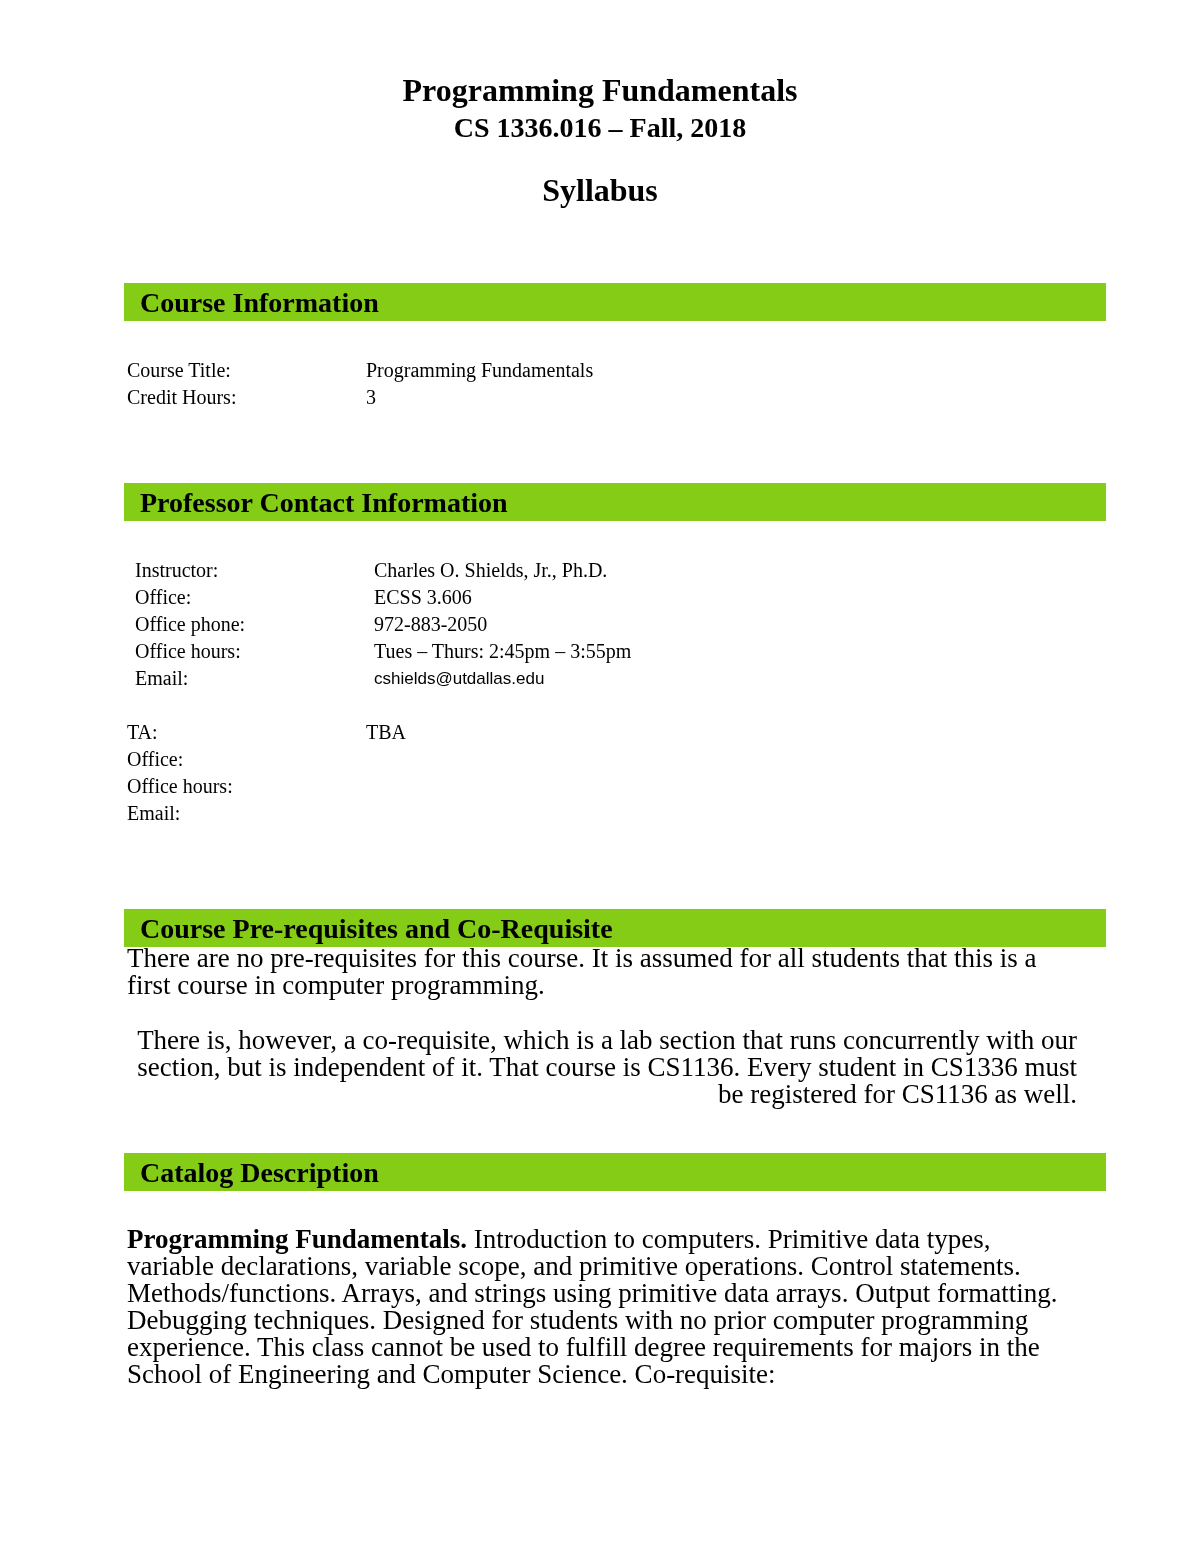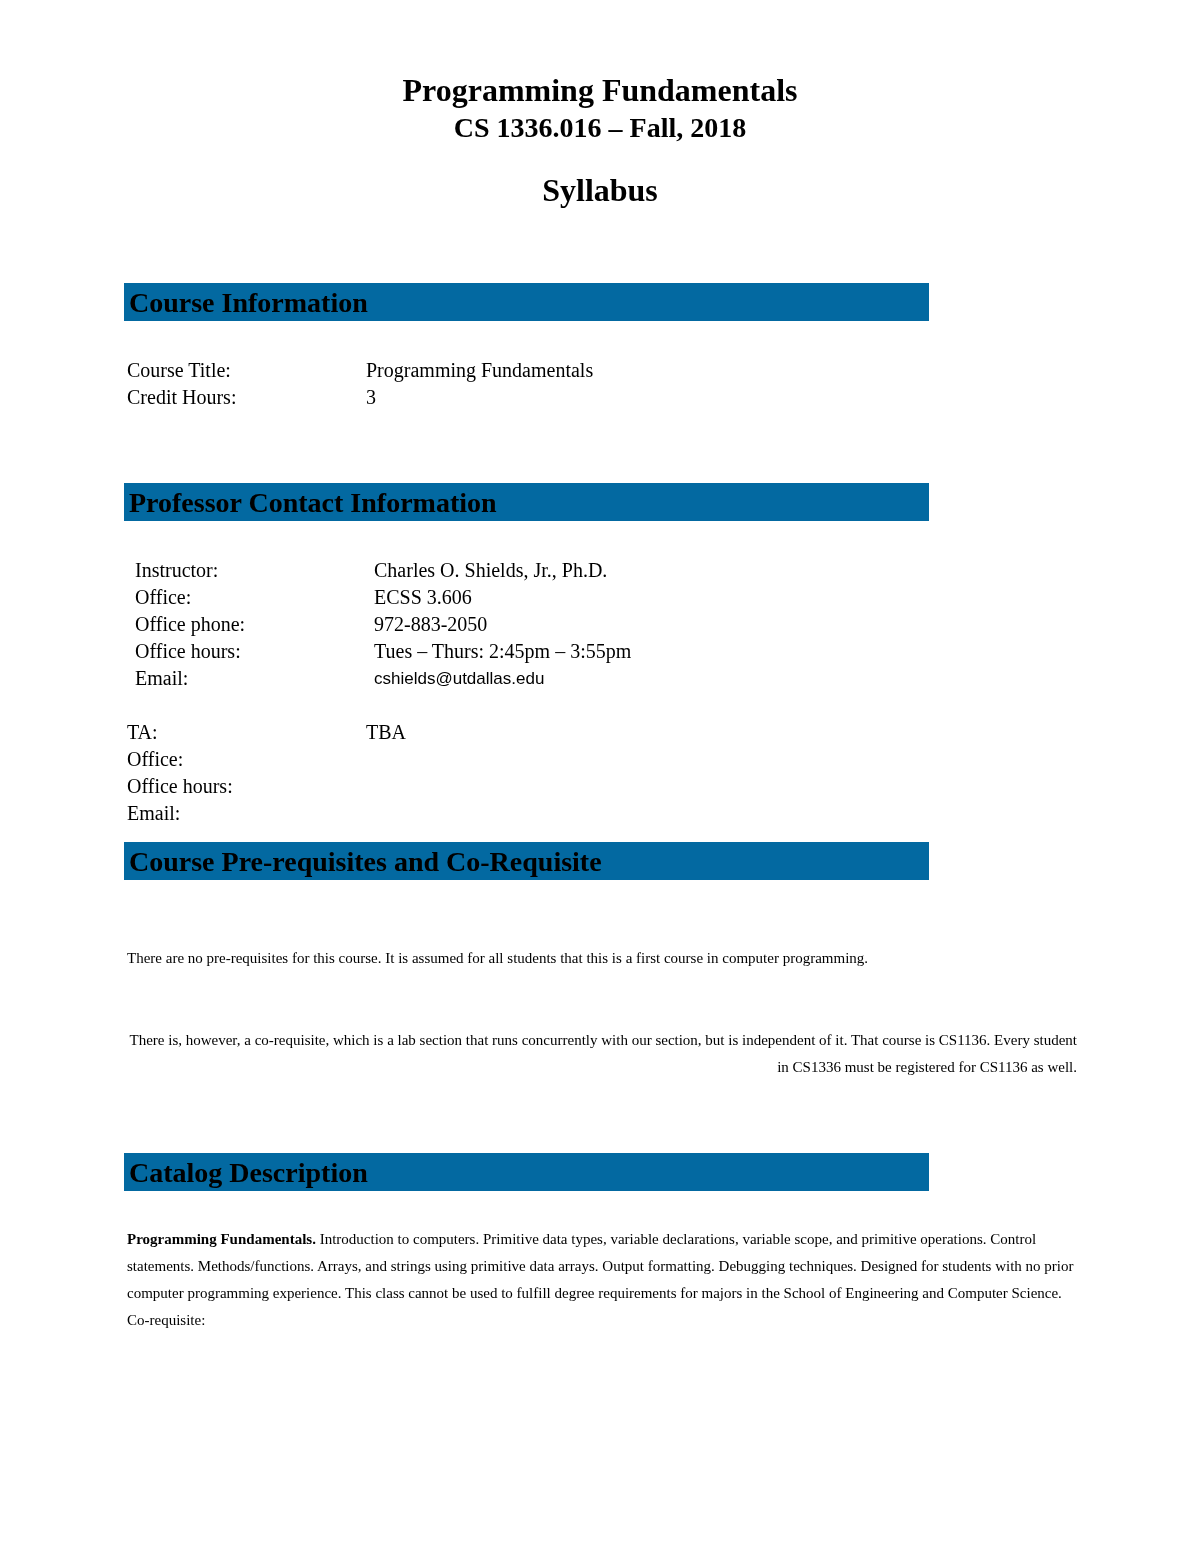--- a/index.html
+++ b/index.html
@@ -5,30 +5,30 @@
   html, body { margin: 0; padding: 0; background: #ffffff; }
   body {
     width: 1200px; height: 1553px; position: relative; overflow: hidden;
     font-family: "Liberation Serif", "DejaVu Serif", serif; color: #000;
   }
   .title-block { position: absolute; left: 0; width: 1200px; text-align: center; font-weight: bold; }
   .t1 { top: 72px; font-size: 32px; }
   .t2 { top: 112px; font-size: 28px; text-align: center; }
   .t3 { top: 172px; font-size: 32px; }
   .section-bar {
-    position: absolute; left: 124px; width: 805px; height: 38px;
-    background: #0369a1; box-sizing: border-box; padding-left: 5px;
+    position: absolute; left: 124px; width: 982px; height: 38px;
+    background: #84cc16; box-sizing: border-box; padding-left: 16px;
     font-weight: bold; font-size: 28px; line-height: 40px;
   }
   .kv { position: absolute; left: 127px; font-size: 20px; line-height: 27px; }
   .kv .row { display: flex; height: 27px; }
   .kv .k { width: 239px; }
   .kv .v { }
   .mono-ish { font-family: "Liberation Sans", "DejaVu Sans", sans-serif; font-size: 17px; }
-  .para { position: absolute; left: 127px; width: 950px; font-size: 15px; line-height: 27px; }
+  .para { position: absolute; left: 127px; width: 950px; font-size: 27px; line-height: 27px; }
   .para b { font-weight: bold; margin-top: 39px; }
 </style>
 </head>
 <body>
 
 <div class="title-block t1">Programming Fundamentals</div>
 <div class="title-block t2">CS 1336.016 – Fall, 2018</div>
 <div class="title-block t3">Syllabus</div>
 
 <div class="section-bar" style="top:283px;">Course Information</div>
@@ -78,18 +78,18 @@
   <div class="row">
     <span class="k">Office hours:</span>
     <span class="v"></span>
   </div>
   <div class="row">
     <span class="k">Email:</span>
     <span class="v"></span>
   </div>
 </div>
 
-<div class="section-bar" style="top:842px;">Course Pre-requisites and Co-Requisite</div>
+<div class="section-bar" style="top:909px;">Course Pre-requisites and Co-Requisite</div>
 <div class="para" style="top:945px;">There are no pre-requisites for this course.  It is assumed for all students that this is a first course in computer programming.</div>
 <div class="para" style="top:1027px;text-align:right;">There is, however, a co-requisite, which is a lab section that runs concurrently with our section, but is independent of it.  That course is CS1136.  Every student in CS1336 must be registered for CS1136 as well.</div>
 
 <div class="section-bar" style="top:1153px;">Catalog Description</div>
 <div class="para" style="top:1226px;"><b>Programming Fundamentals.</b><span> Introduction to computers. Primitive data types, variable declarations, variable scope, and primitive operations. Control statements. Methods/functions. Arrays, and strings using primitive data arrays. Output formatting. Debugging techniques. Designed for students with no prior computer programming experience. This class cannot be used to fulfill degree requirements for majors in the School of Engineering and Computer Science. Co-requisite:</span></div>
 
 </body></html>

